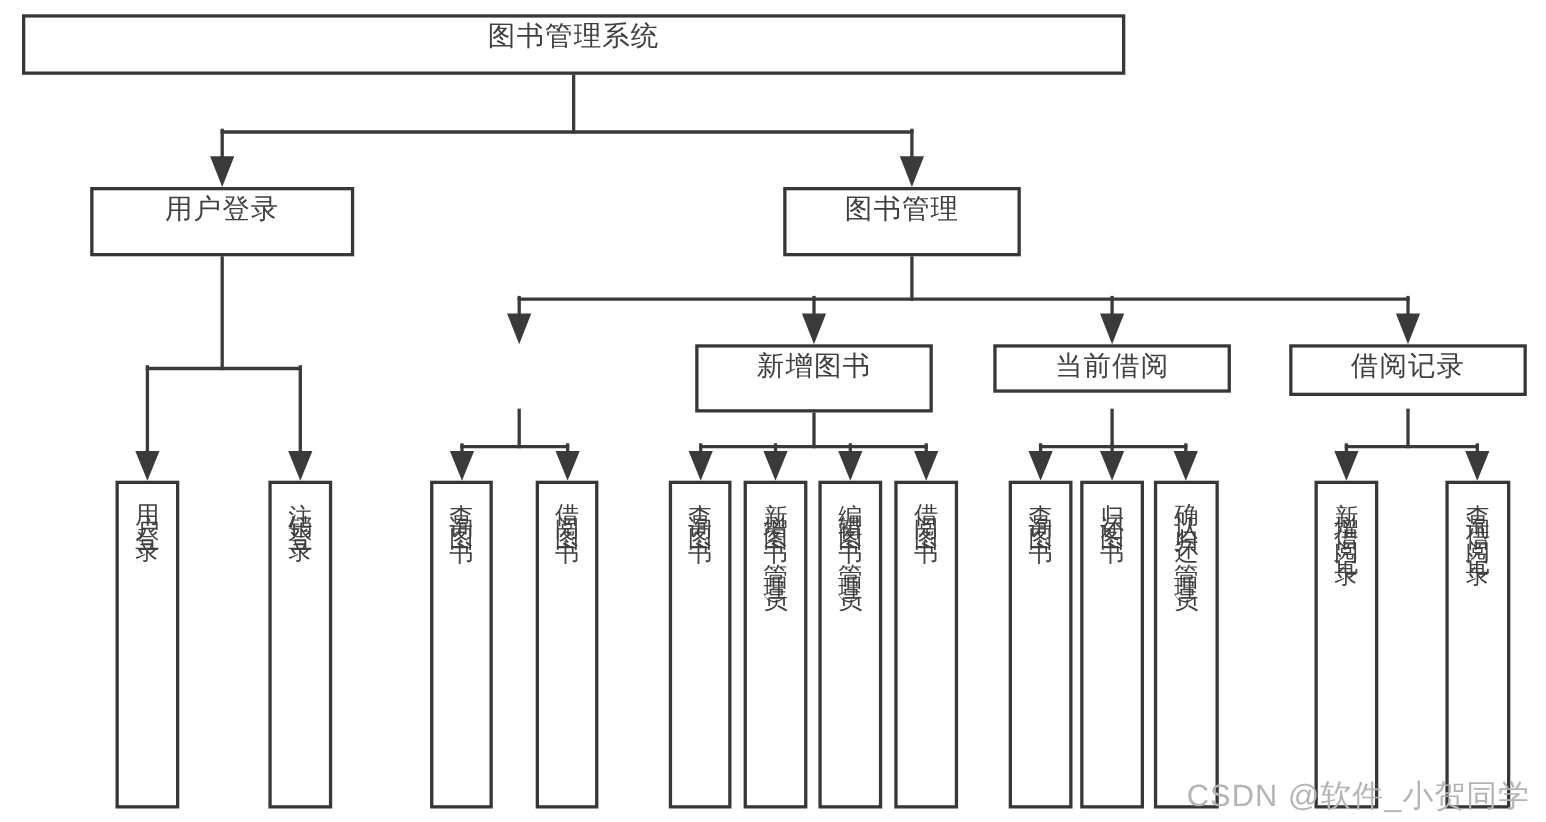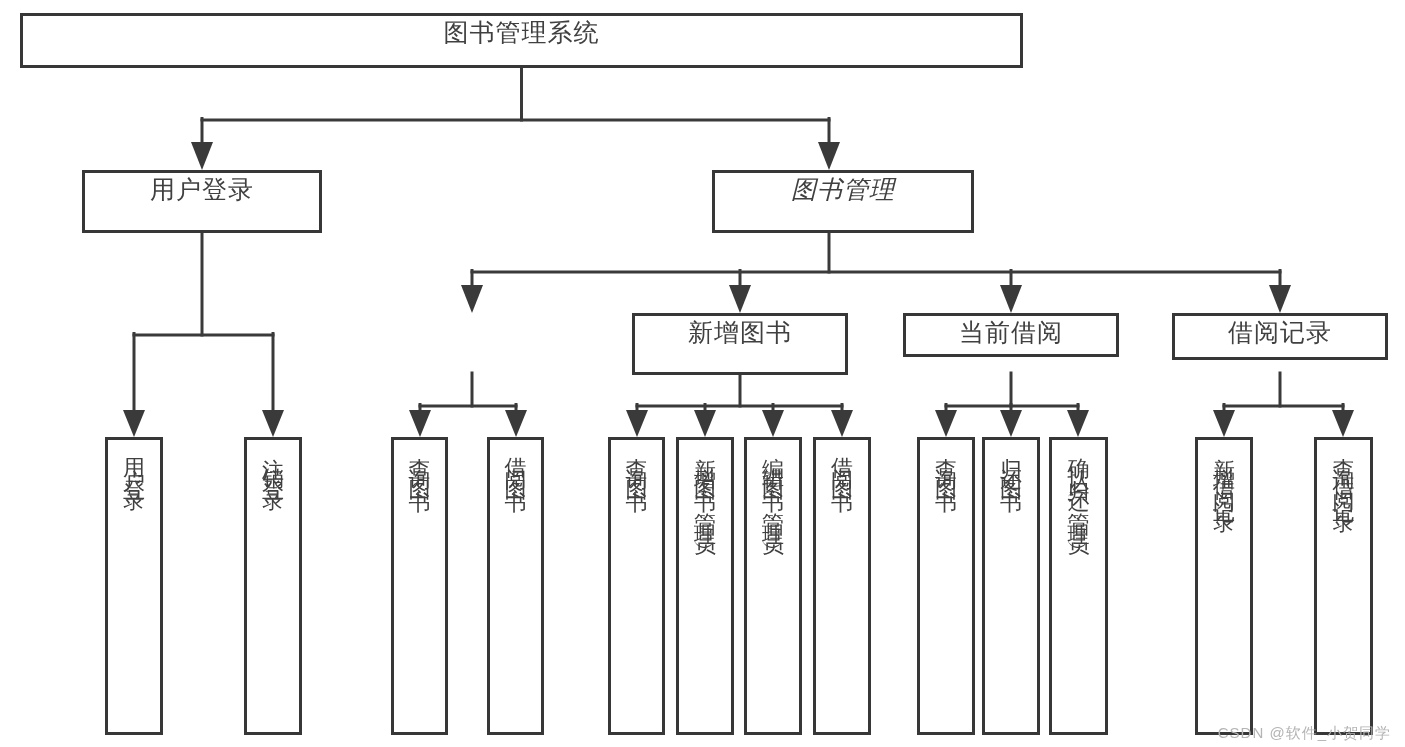--- a/index.html
+++ b/index.html
@@ -51,21 +51,21 @@
     writing-mode: vertical-rl;
     font-size: 22px;
     line-height: 1;
     letter-spacing: 11px;
     white-space: nowrap;
   }
   .watermark {
     position: absolute;
     right: 14px;
     bottom: 4px;
-    font-size: 15px;
+    font-size: 28px;
     color: #b4b4b4;
     letter-spacing: 1px;
     white-space: nowrap;
   }
 </style>
 </head>
 <body>
 
 <div class="stage">
 
@@ -131,21 +131,21 @@
     <polygon points="1332,410 1354,410 1343,437"></polygon>
   </svg>
 
   <div class="box hbox" style="left:20px; top:13px; width:1003px; height:55px;">
     <span>图书管理系统</span>
   </div>
 
   <div class="box hbox" style="left:82px; top:170px; width:240px; height:63px;">
     <span>用户登录</span>
   </div>
-  <div class="box hbox" style="left:712px; top:170px; width:262px; height:63px;font-style:italic;">
+  <div class="box hbox" style="left:712px; top:170px; width:216px; height:63px;">
     <span>图书管理</span>
   </div>
 
   <div class="box hbox" style="left:632px; top:313px; width:216px; height:62px;">
     <span>新增图书</span>
   </div>
   <div class="box hbox" style="left:903px; top:313px; width:216px; height:44px;">
     <span>当前借阅</span>
   </div>
   <div class="box hbox" style="left:1172px; top:313px; width:216px; height:47px;">

